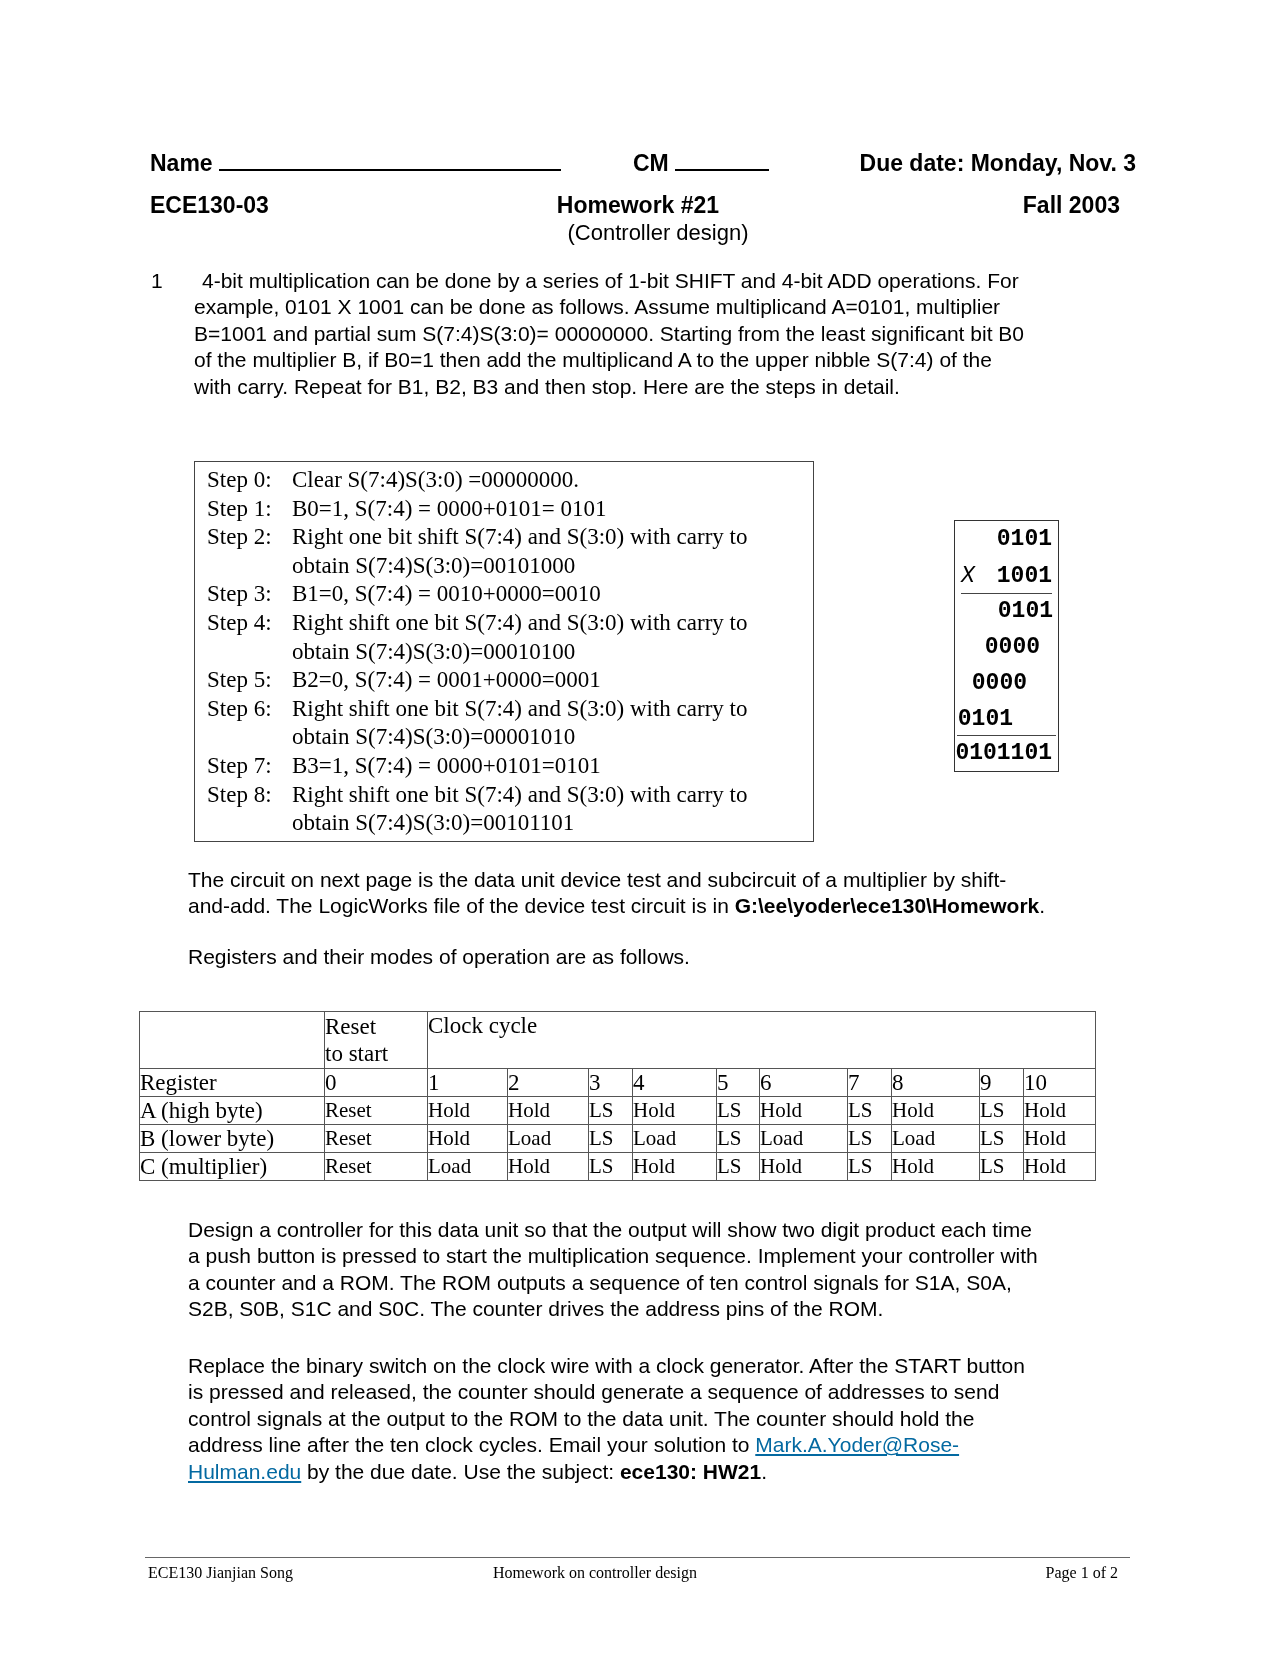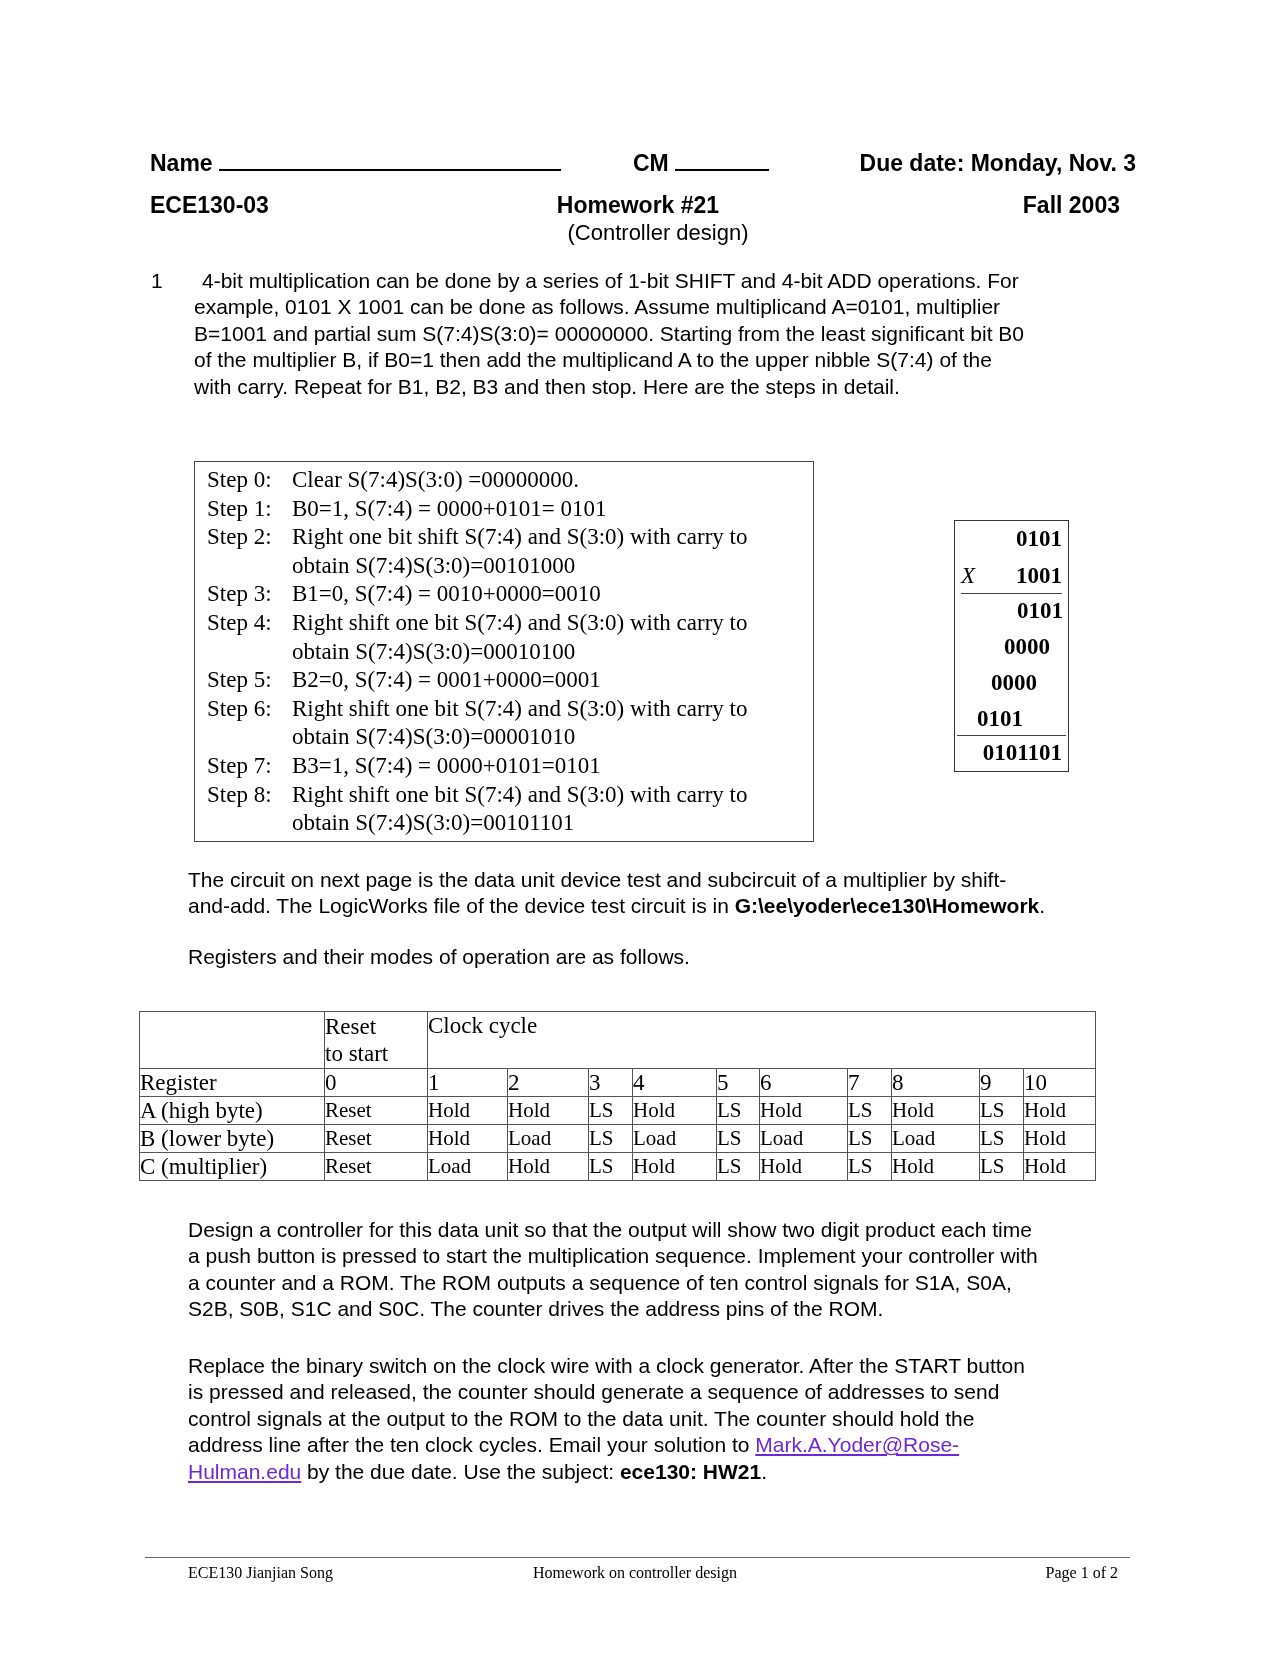--- a/index.html
+++ b/index.html
@@ -13,34 +13,34 @@
 
   .body-text { font-family: "Liberation Sans", sans-serif; font-size: 21px; line-height: 26.4px; }
 
   
   #steps-box { left: 194px; top: 461px; width: 620px; height: 381px; border: 1.5px solid #444; box-sizing: border-box; padding: 4px 0 0 12px; }
   .step-row { display: flex; font-family: "Liberation Serif", serif; font-size: 23px; line-height: 28.6px; white-space: nowrap; }
   .step-label { width: 85px; flex: none; }
   .step-text { flex: none; }
 
   
-  #mult-box { left: 954px; top: 520px; width: 115px; height: 252px; border: 1.5px solid #333; box-sizing: border-box; font-family: Liberation Serif, serif; font-weight: bold; font-size: 23px; }
+  #mult-box { left: 954px; top: 520px; width: 105px; height: 252px; border: 1.5px solid #333; box-sizing: border-box; font-family: Liberation Mono, monospace; font-weight: bold; font-size: 23px; }
   .mrow { position: absolute; right: 6px; line-height: 28px; white-space: nowrap; }
   .mline { position: absolute; left: 6px; right: 6px; border-top: 1.5px solid #444; }
 
   
   #reg-table { left: 139px; top: 1011px; border-collapse: collapse; font-family: "Liberation Serif", serif; font-size: 23px; }
   #reg-table td { border: 1.5px solid #555; padding: 0; line-height: 27px; }
   #reg-table td.sm { font-size: 21px; }
 
-  a.mail { color: #6d28d9; text-decoration: underline; }
+  a.mail { color: #0369a1; text-decoration: underline; }
 
   
   #footer-rule { left: 145px; top: 1557px; width: 985px; border-top: 1.5px solid #666; }
-  .foot { font-family: "Liberation Serif", serif; font-size: 16px; line-height: 20px; white-space: nowrap; margin-left: 40px; }
+  .foot { font-family: "Liberation Serif", serif; font-size: 16px; line-height: 20px; white-space: nowrap; }
 </style>
 </head>
 <body>
 
 <div class="abs hdr" style="left:150px; top:149px;">
   <span>Name</span><span class="blank" style="width:342px;"></span>
 </div>
 <div class="abs hdr" style="left:633px; top:149px;">
   <span>CM</span><span class="blank" style="width:94px;"></span>
 </div>

